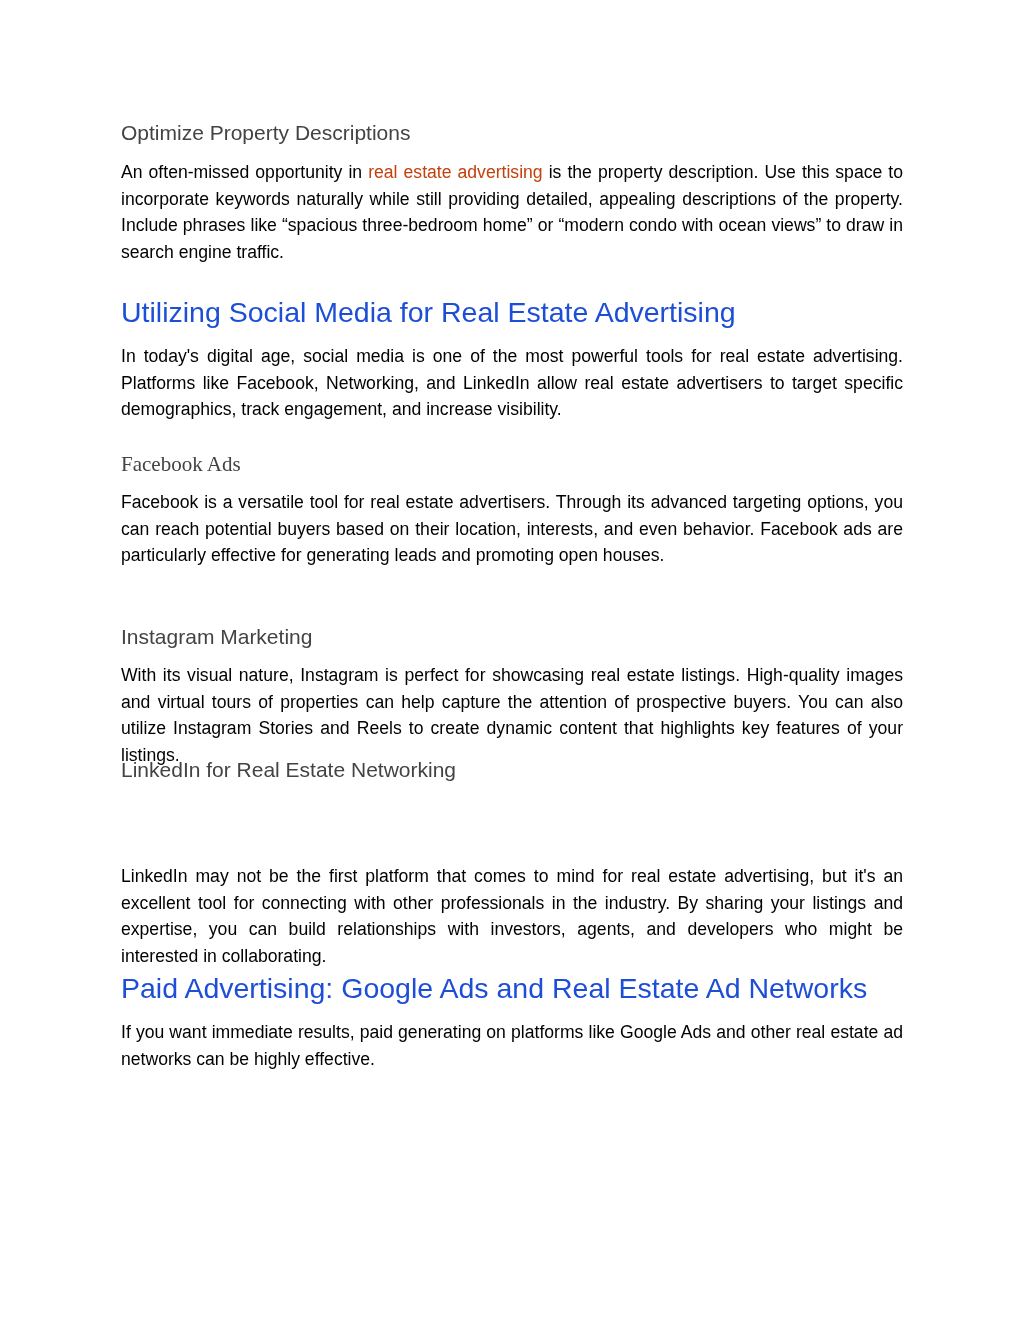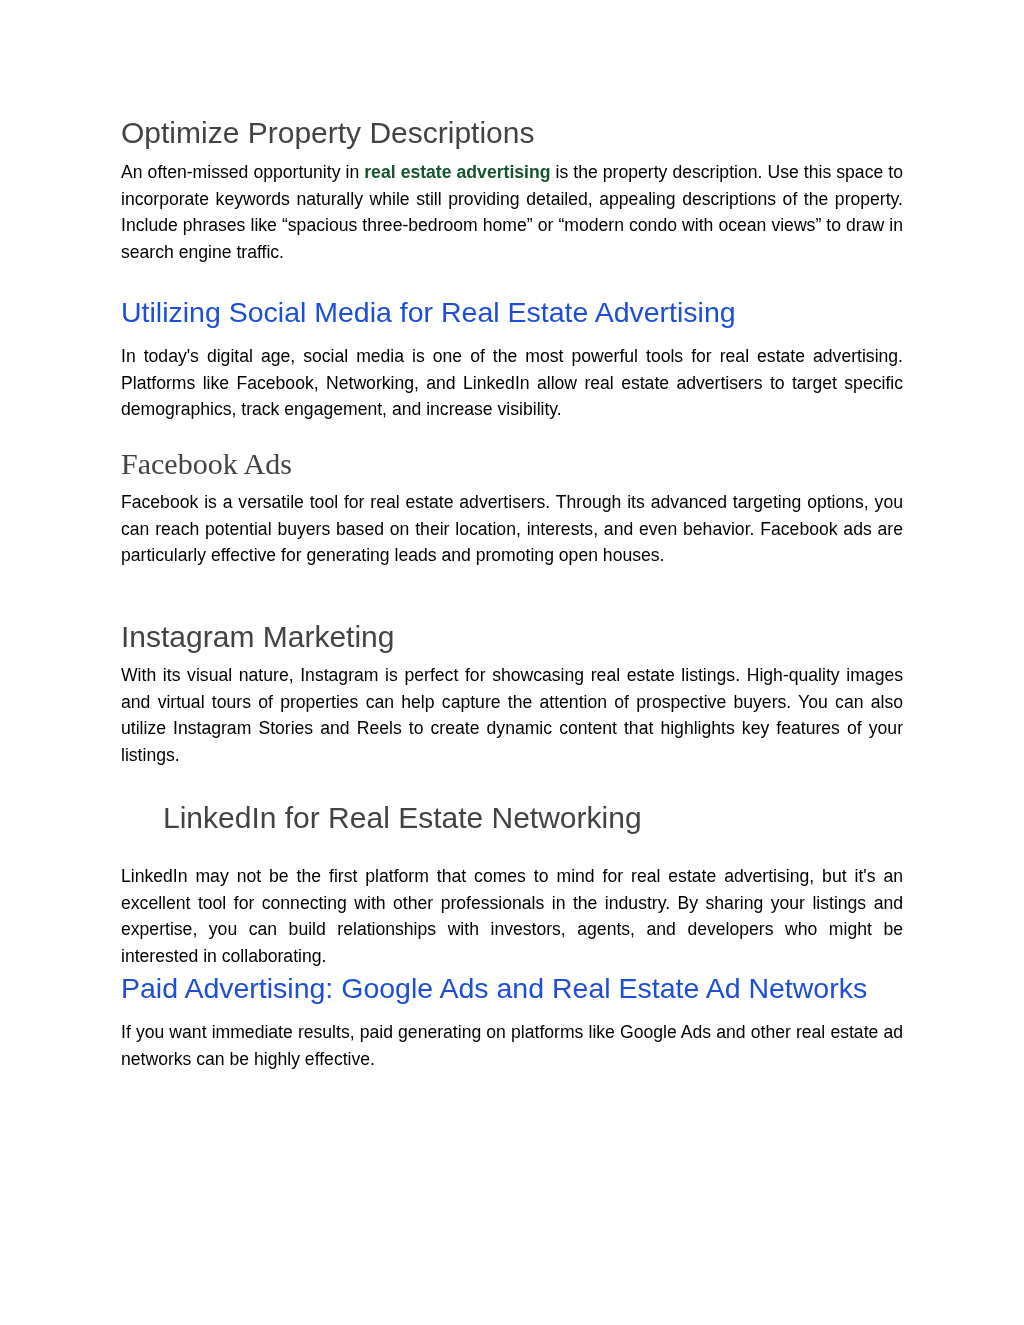--- a/index.html
+++ b/index.html
@@ -19,21 +19,21 @@
       position: absolute;
       left: 121px;
       top: 0;
       width: 782px;
     }
     .h3 {
       position: absolute;
       left: 0;
       margin: 0;
       font-weight: normal;
-      font-size: 30px;
+      font-size: 21px;
       line-height: 28px;
       color: #434343;
       white-space: nowrap;
     }
     .h2 {
       position: absolute;
       left: 0;
       margin: 0;
       font-weight: normal;
       font-size: 28.5px;
@@ -45,41 +45,41 @@
       position: absolute;
       left: 0;
       width: 782px;
       margin: 0;
       font-size: 17.6px;
       line-height: 26.6px;
       text-align: justify;
       color: #000000;
     }
     .link {
-      color: #14532d;
-      font-weight: bold;
+      color: #c2410c;
+      font-weight: normal;
       text-decoration: none;
     }
   </style>
 </head>
 <body>
 
 <div class="page">
 
   <h3 class="h3" style="top:119px;">Optimize Property Descriptions</h3>
   <p class="p" style="top:159px;"><span>An often-missed opportunity in </span><a class="link" href="#">real estate advertising</a><span> is the property description. Use this space to incorporate keywords naturally while still providing detailed, appealing descriptions of the property. Include phrases like “spacious three-bedroom home” or “modern condo with ocean views” to draw in search engine traffic.</span></p>
 
   <h2 class="h2" style="top:295px;">Utilizing Social Media for Real Estate Advertising</h2>
   <p class="p" style="top:343px;">In today's digital age, social media is one of the most powerful tools for real estate advertising. Platforms like Facebook, Networking, and LinkedIn allow real estate advertisers to target specific demographics, track engagement, and increase visibility.</p>
 
   <h3 class="h3" style="top:450px;font-family:Liberation Serif, serif;">Facebook Ads</h3>
   <p class="p" style="top:489px;">Facebook is a versatile tool for real estate advertisers. Through its advanced targeting options, you can reach potential buyers based on their location, interests, and even behavior. Facebook ads are particularly effective for generating leads and promoting open houses.</p>
 
   <h3 class="h3" style="top:623px;">Instagram Marketing</h3>
   <p class="p" style="top:662px;">With its visual nature, Instagram is perfect for showcasing real estate listings. High-quality images and virtual tours of properties can help capture the attention of prospective buyers. You can also utilize Instagram Stories and Reels to create dynamic content that highlights key features of your listings.</p>
 
-  <h3 class="h3" style="top:804px;margin-left:42px;">LinkedIn for Real Estate Networking</h3>
+  <h3 class="h3" style="top:756px;">LinkedIn for Real Estate Networking</h3>
   <p class="p" style="top:835px;margin-top:28px;">LinkedIn may not be the first platform that comes to mind for real estate advertising, but it's an excellent tool for connecting with other professionals in the industry. By sharing your listings and expertise, you can build relationships with investors, agents, and developers who might be interested in collaborating.</p>
 
   <h2 class="h2" style="top:971px;">Paid Advertising: Google Ads and Real Estate Ad Networks</h2>
   <p class="p" style="top:1019px;">If you want immediate results, paid generating on platforms like Google Ads and other real estate ad networks can be highly effective.</p>
 
 </div>
 
 </body></html>

